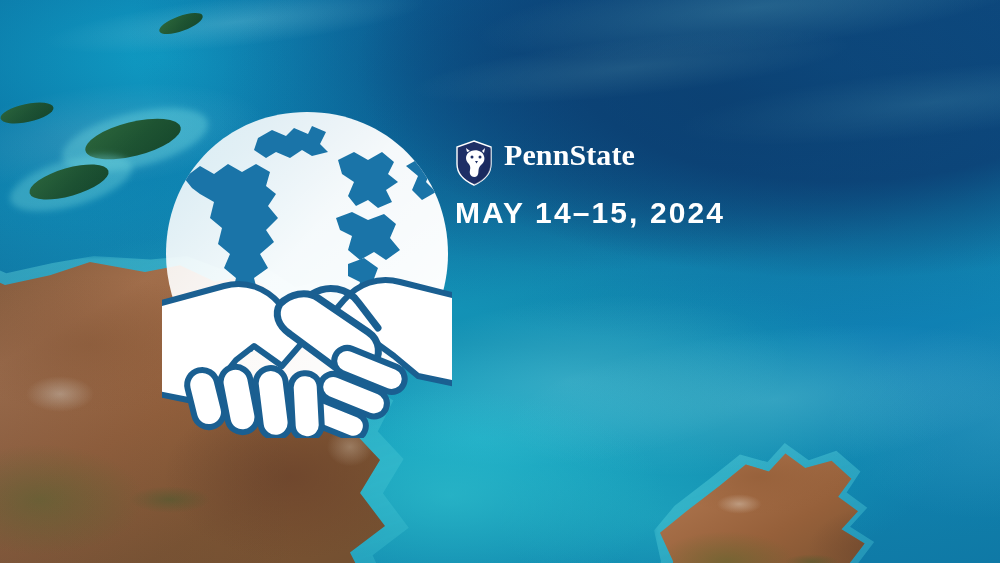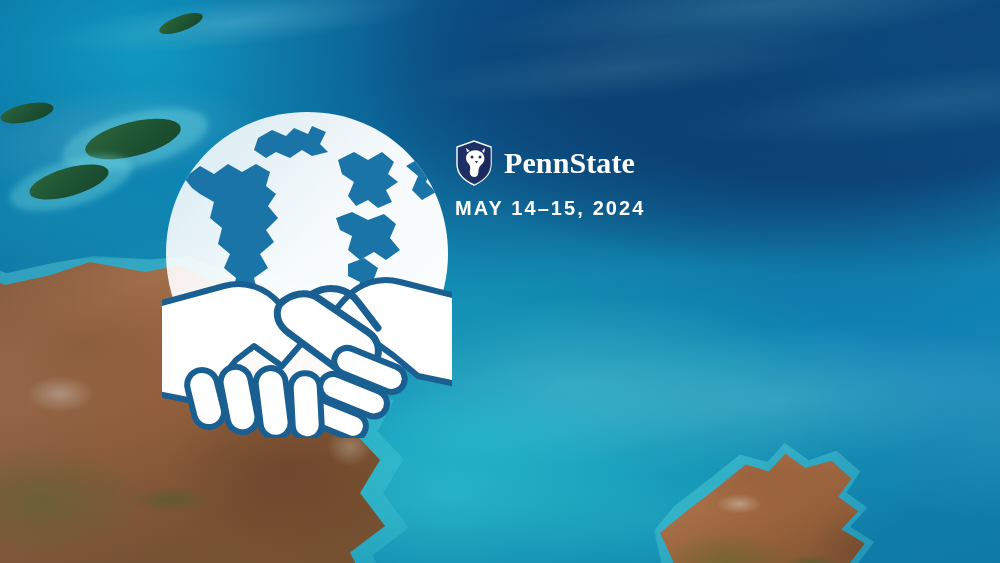--- a/index.html
+++ b/index.html
@@ -161,21 +161,21 @@
   
   #lockup {
     position: absolute;
     left: 455px;
     top: 140px;
     width: 520px;
   }
 
   #penn-state-logo {
     display: flex;
-    align-items: center;
+    align-items: flex-start;
     gap: 11px;
     margin-bottom: 12px;
   }
   #shield-icon { width: 38px; height: 46px; flex: 0 0 auto; }
   #shield-icon svg { display: block; width: 100%; height: 100%; }
   #penn-state-wordmark {
     font-family: "Liberation Serif", serif;
     font-weight: bold;
     font-size: 30px;
     color: #ffffff;
@@ -190,21 +190,21 @@
     font-size: 62px;
     line-height: 0.99;
     color: #ffffff;
     letter-spacing: -0.5px;
     white-space: nowrap;
   }
   #event-date {
     margin-top: 9px;
     font-family: "Liberation Sans", sans-serif;
     font-weight: bold;
-    font-size: 20px;
+    font-size: 30px;
     line-height: 1;
     color: #ffffff;
     letter-spacing: 2.1px;
     white-space: nowrap;
   }
 </style>
 </head>
 <body>
 
 <div id="stage">

